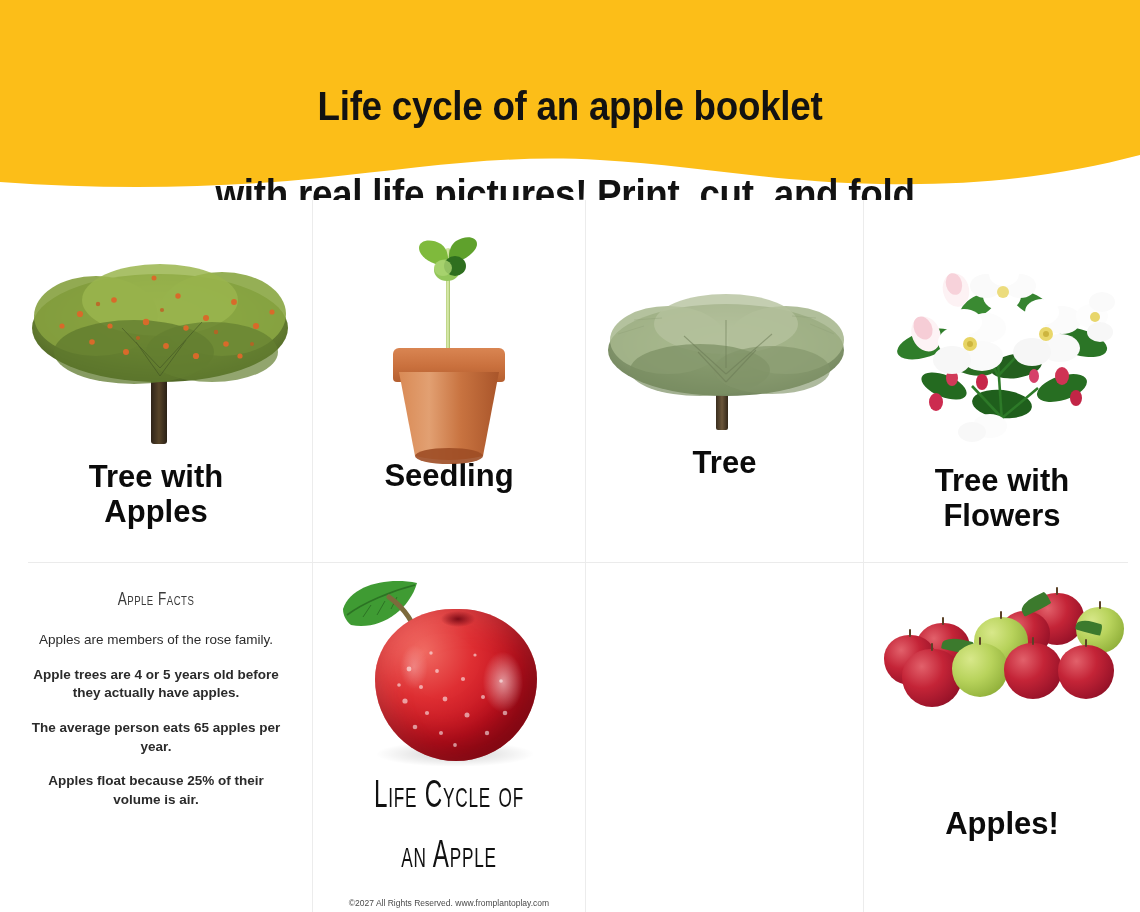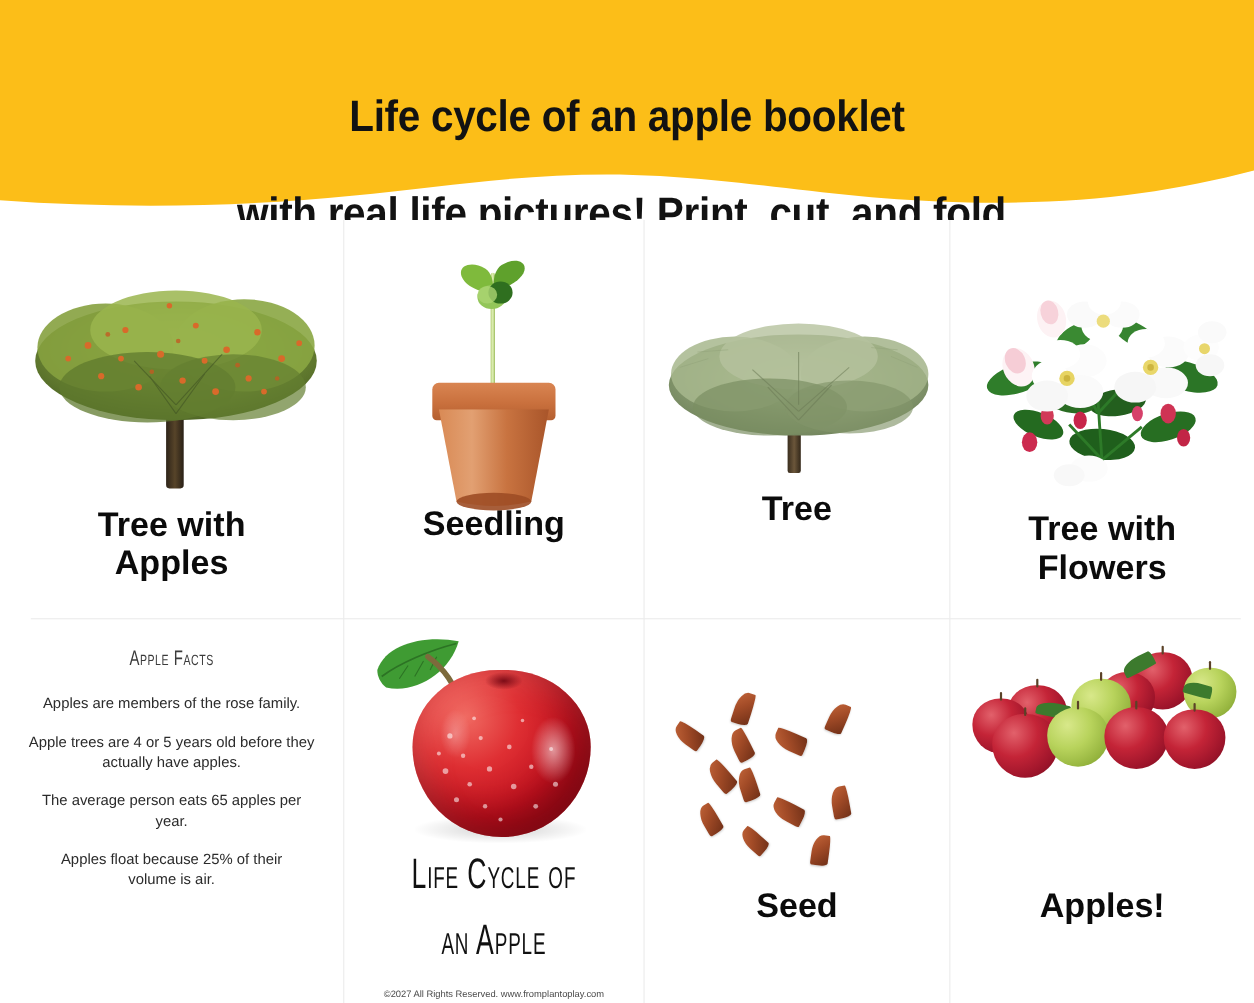--- a/index.html
+++ b/index.html
@@ -86,21 +86,21 @@
     font-size:17px;letter-spacing:.6px;font-weight:400;
     font-variant:small-caps;
     transform:scaleX(0.8) scaleY(1.12);
     transform-origin:50% 50%;
   }
   .fact{
     text-align:center;color:#2b2b2b;
     font-family:"Liberation Sans",sans-serif;
     font-size:13.5px;line-height:1.38;
   }
-  .fact + .fact{margin-top:16px;}
+  .fact + .fact{margin-top:16px;font-weight:bold;}
 
   .lc-title{
     text-align:center;color:#111;
     font-family:"Liberation Sans Narrow","Liberation Sans",sans-serif;
     font-size:31px;line-height:1.55;font-weight:400;
     font-variant:small-caps;letter-spacing:1px;
     transform:scaleX(0.78) scaleY(1.25);
     transform-origin:50% 50%;
   }
   .copyright{
@@ -401,37 +401,20 @@
               <circle cx="24" cy="76" r="1.8"></circle>
           </g>
         </svg>
       </div>
       <div class="lc-title" style="margin-top:-4px;">
         <div>Life Cycle of</div>
         <div>an Apple</div>
       </div>
     </div>
 
-    <div class="cell" style="left:586px;top:363px;width:277px;height:349px;">
-      <div class="art" style="height:250px;position:relative;">
-        <div class="seed" style="left:32px;top:92px;width:16px;height:28px;transform:rotate(-55deg);"></div>
-        <div class="seed" style="left:62px;top:128px;width:16px;height:30px;transform:rotate(-40deg);"></div>
-        <div class="seed" style="left:52px;top:168px;width:15px;height:28px;transform:rotate(-30deg);"></div>
-        <div class="seed" style="left:92px;top:188px;width:15px;height:27px;transform:rotate(-48deg);"></div>
-        <div class="seed" style="left:86px;top:136px;width:16px;height:29px;transform:rotate(-18deg);"></div>
-        <div class="seed" style="left:82px;top:66px;width:16px;height:30px;transform:rotate(18deg);"></div>
-        <div class="seed" style="left:80px;top:100px;width:16px;height:29px;transform:rotate(-26deg);"></div>
-        <div class="seed" style="left:122px;top:160px;width:17px;height:30px;transform:rotate(-62deg);"></div>
-        <div class="seed" style="left:124px;top:96px;width:17px;height:30px;transform:rotate(-66deg);"></div>
-        <div class="seed" style="left:168px;top:76px;width:16px;height:28px;transform:rotate(24deg);"></div>
-        <div class="seed" style="left:170px;top:152px;width:16px;height:29px;transform:rotate(-10deg);"></div>
-        <div class="seed" style="left:152px;top:196px;width:16px;height:28px;transform:rotate(8deg);"></div>
-      </div>
-      <div class="label" style="font-size:31px;margin-top:-6px;">Seed</div>
-    </div>
 
     <div class="cell" style="left:864px;top:363px;width:276px;height:349px;">
       <div class="art" style="height:250px;position:relative;">
         <div style="position:absolute;left:16px;top:30px;width:240px;height:120px;">
 
           <div class="pa red" style="left:150px;top:0px;width:54px;height:52px;">
               <span class="st"></span>
             </div>
           <div class="pa green" style="left:196px;top:14px;width:48px;height:46px;">
               <span class="st"></span>

